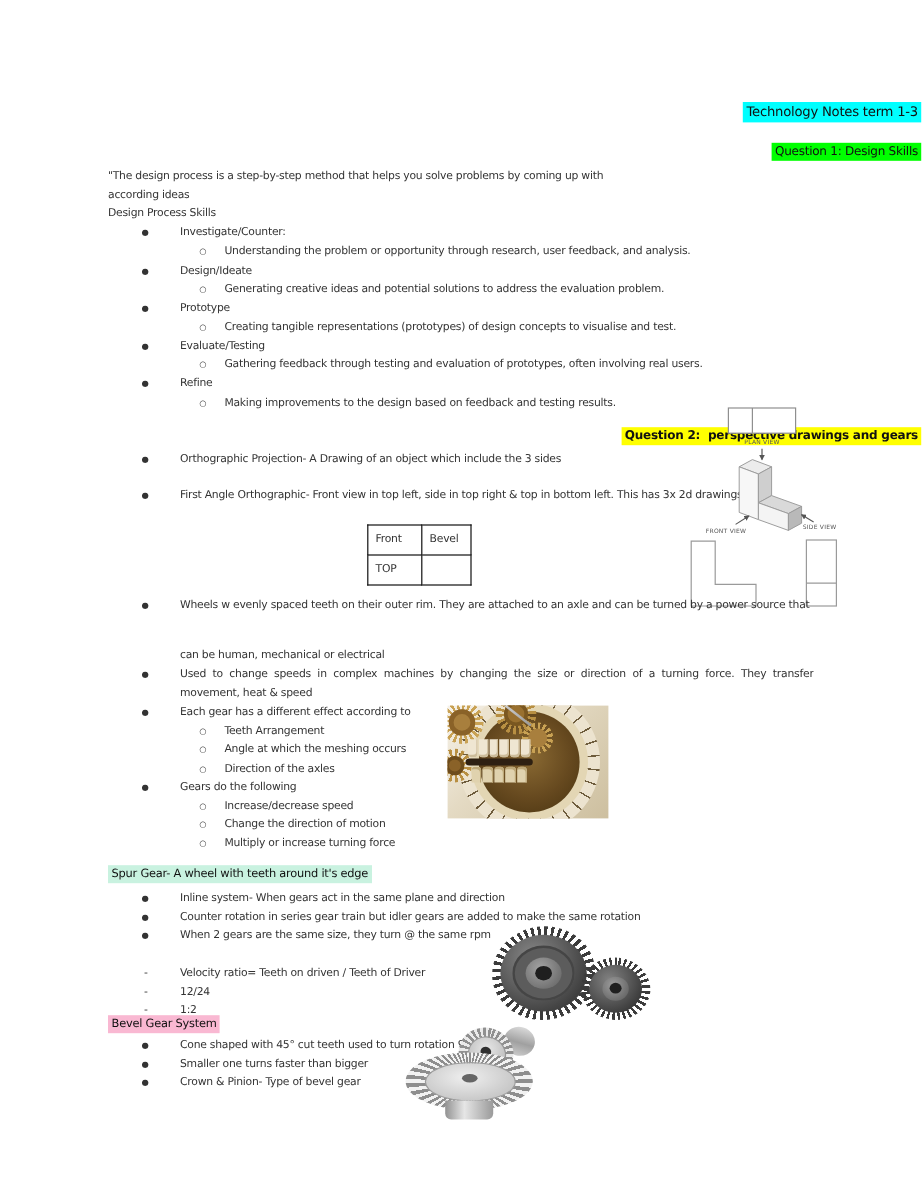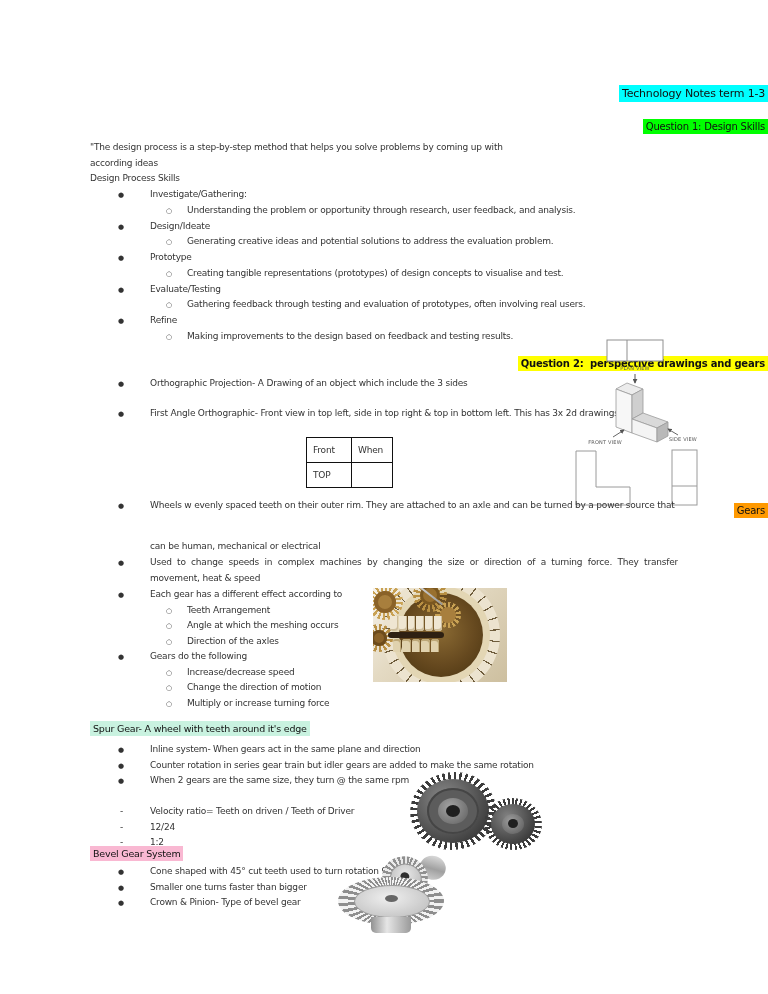--- a/index.html
+++ b/index.html
@@ -106,42 +106,42 @@
     <span class="hl hl-title">Technology Notes term 1-3</span>
   </div>
 
   <div class="hcenter" style="top:118px">
     <span class="hl hl-q1">Question 1: Design Skills</span>
   </div>
   <div class="row plain" style="top:139px"><span>"The design process is a step-by-step method that helps you solve problems by coming up with</span></div>
   <div class="row plain" style="top:155px"><span>according ideas</span></div>
   <div class="row plain" style="top:170px"><span>Design Process Skills</span></div>
 
-  <div class="row l1" style="top:186px"><span class="m bullet"></span><span>Investigate/Gathering:</span></div>
+  <div class="row l1" style="top:186px"><span class="m bullet"></span><span>Investigate/Counter:</span></div>
   <div class="row l2" style="top:202px"><span class="m circ"></span><span>Understanding the problem or opportunity through research, user feedback, and analysis.</span></div>
   <div class="row l1" style="top:218px"><span class="m bullet"></span><span>Design/Ideate</span></div>
   <div class="row l2" style="top:233px"><span class="m circ"></span><span>Generating creative ideas and potential solutions to address the evaluation problem.</span></div>
   <div class="row l1" style="top:249px"><span class="m bullet"></span><span>Prototype</span></div>
   <div class="row l2" style="top:265px"><span class="m circ"></span><span>Creating tangible representations (prototypes) of design concepts to visualise and test.</span></div>
   <div class="row l1" style="top:281px"><span class="m bullet"></span><span>Evaluate/Testing</span></div>
   <div class="row l2" style="top:296px"><span class="m circ"></span><span>Gathering feedback through testing and evaluation of prototypes, often involving real users.</span></div>
   <div class="row l1" style="top:312px"><span class="m bullet"></span><span>Refine</span></div>
   <div class="row l2" style="top:328px"><span class="m circ"></span><span>Making improvements to the design based on feedback and testing results.</span></div>
 
   <div class="hcenter" style="top:355px">
     <span class="hl hl-q2 pre">Question 2:  perspective drawings and gears</span>
   </div>
   <div class="row l1" style="top:375px"><span class="m bullet"></span><span>Orthographic Projection- A Drawing of an object which include the 3 sides</span></div>
   <div class="row l1" style="top:405px"><span class="m bullet"></span><span>First Angle Orthographic- Front view in top left, side in top right &amp; top in bottom left. This has 3x 2d drawings</span></div>
 
   <table class="vtable">
     <tbody>
         <tr>
       <td class="c1">Front</td>
-      <td class="c2">When</td>
+      <td class="c2">Bevel</td>
     </tr>
     <tr>
       <td class="c1">TOP</td>
       <td class="c2"></td>
     </tr>
   </tbody>
     </table>
 
   <svg class="ortho" width="140" height="172" viewBox="0 0 140 172">
     <defs>
@@ -167,23 +167,20 @@
     <line x1="43" y1="100" x2="54" y2="93" stroke="#555" stroke-width="0.9" marker-end="url(#ah)"></line>
     <text x="113" y="104" text-anchor="middle">SIDE VIEW</text>
     <line x1="108" y1="98" x2="98" y2="92" stroke="#555" stroke-width="0.9" marker-end="url(#ah)"></line>
 
     <polygon points="6,114 26,114 26,150 60,150 60,168 6,168" fill="#fff" stroke="#9a9a9a" stroke-width="1"></polygon>
 
     <rect x="102" y="113" width="25" height="55" fill="#fff" stroke="#9a9a9a" stroke-width="1"></rect>
     <line x1="102" y1="149" x2="127" y2="149" stroke="#9a9a9a" stroke-width="1"></line>
   </svg>
 
-  <div class="hcenter" style="top:502px">
-    <span class="hl hl-gears">Gears</span>
-  </div>
   <div class="row l1" style="top:497px"><span class="m bullet"></span><span>Wheels w evenly spaced teeth on their outer rim. They are attached to an axle and can be turned by a power source that</span></div>
   <div class="row cont" style="top:538px"><span>can be human, mechanical or electrical</span></div>
   <div class="row l1" style="top:554px"><span class="m bullet"></span></div>
   <div class="row just" style="top:554px">Used to change speeds in complex machines by changing the size or direction of a turning force. They transfer</div>
   <div class="row cont" style="top:570px"><span>movement, heat &amp; speed</span></div>
   <div class="row l1" style="top:586px"><span class="m bullet"></span><span>Each gear has a different effect according to</span></div>
   <div class="row l2" style="top:602px"><span class="m circ"></span><span>Teeth Arrangement</span></div>
   <div class="row l2" style="top:617px"><span class="m circ"></span><span>Angle at which the meshing occurs</span></div>
   <div class="row l2" style="top:633px"><span class="m circ"></span><span>Direction of the axles</span></div>
   <div class="row l1" style="top:648px"><span class="m bullet"></span><span>Gears do the following</span></div>

